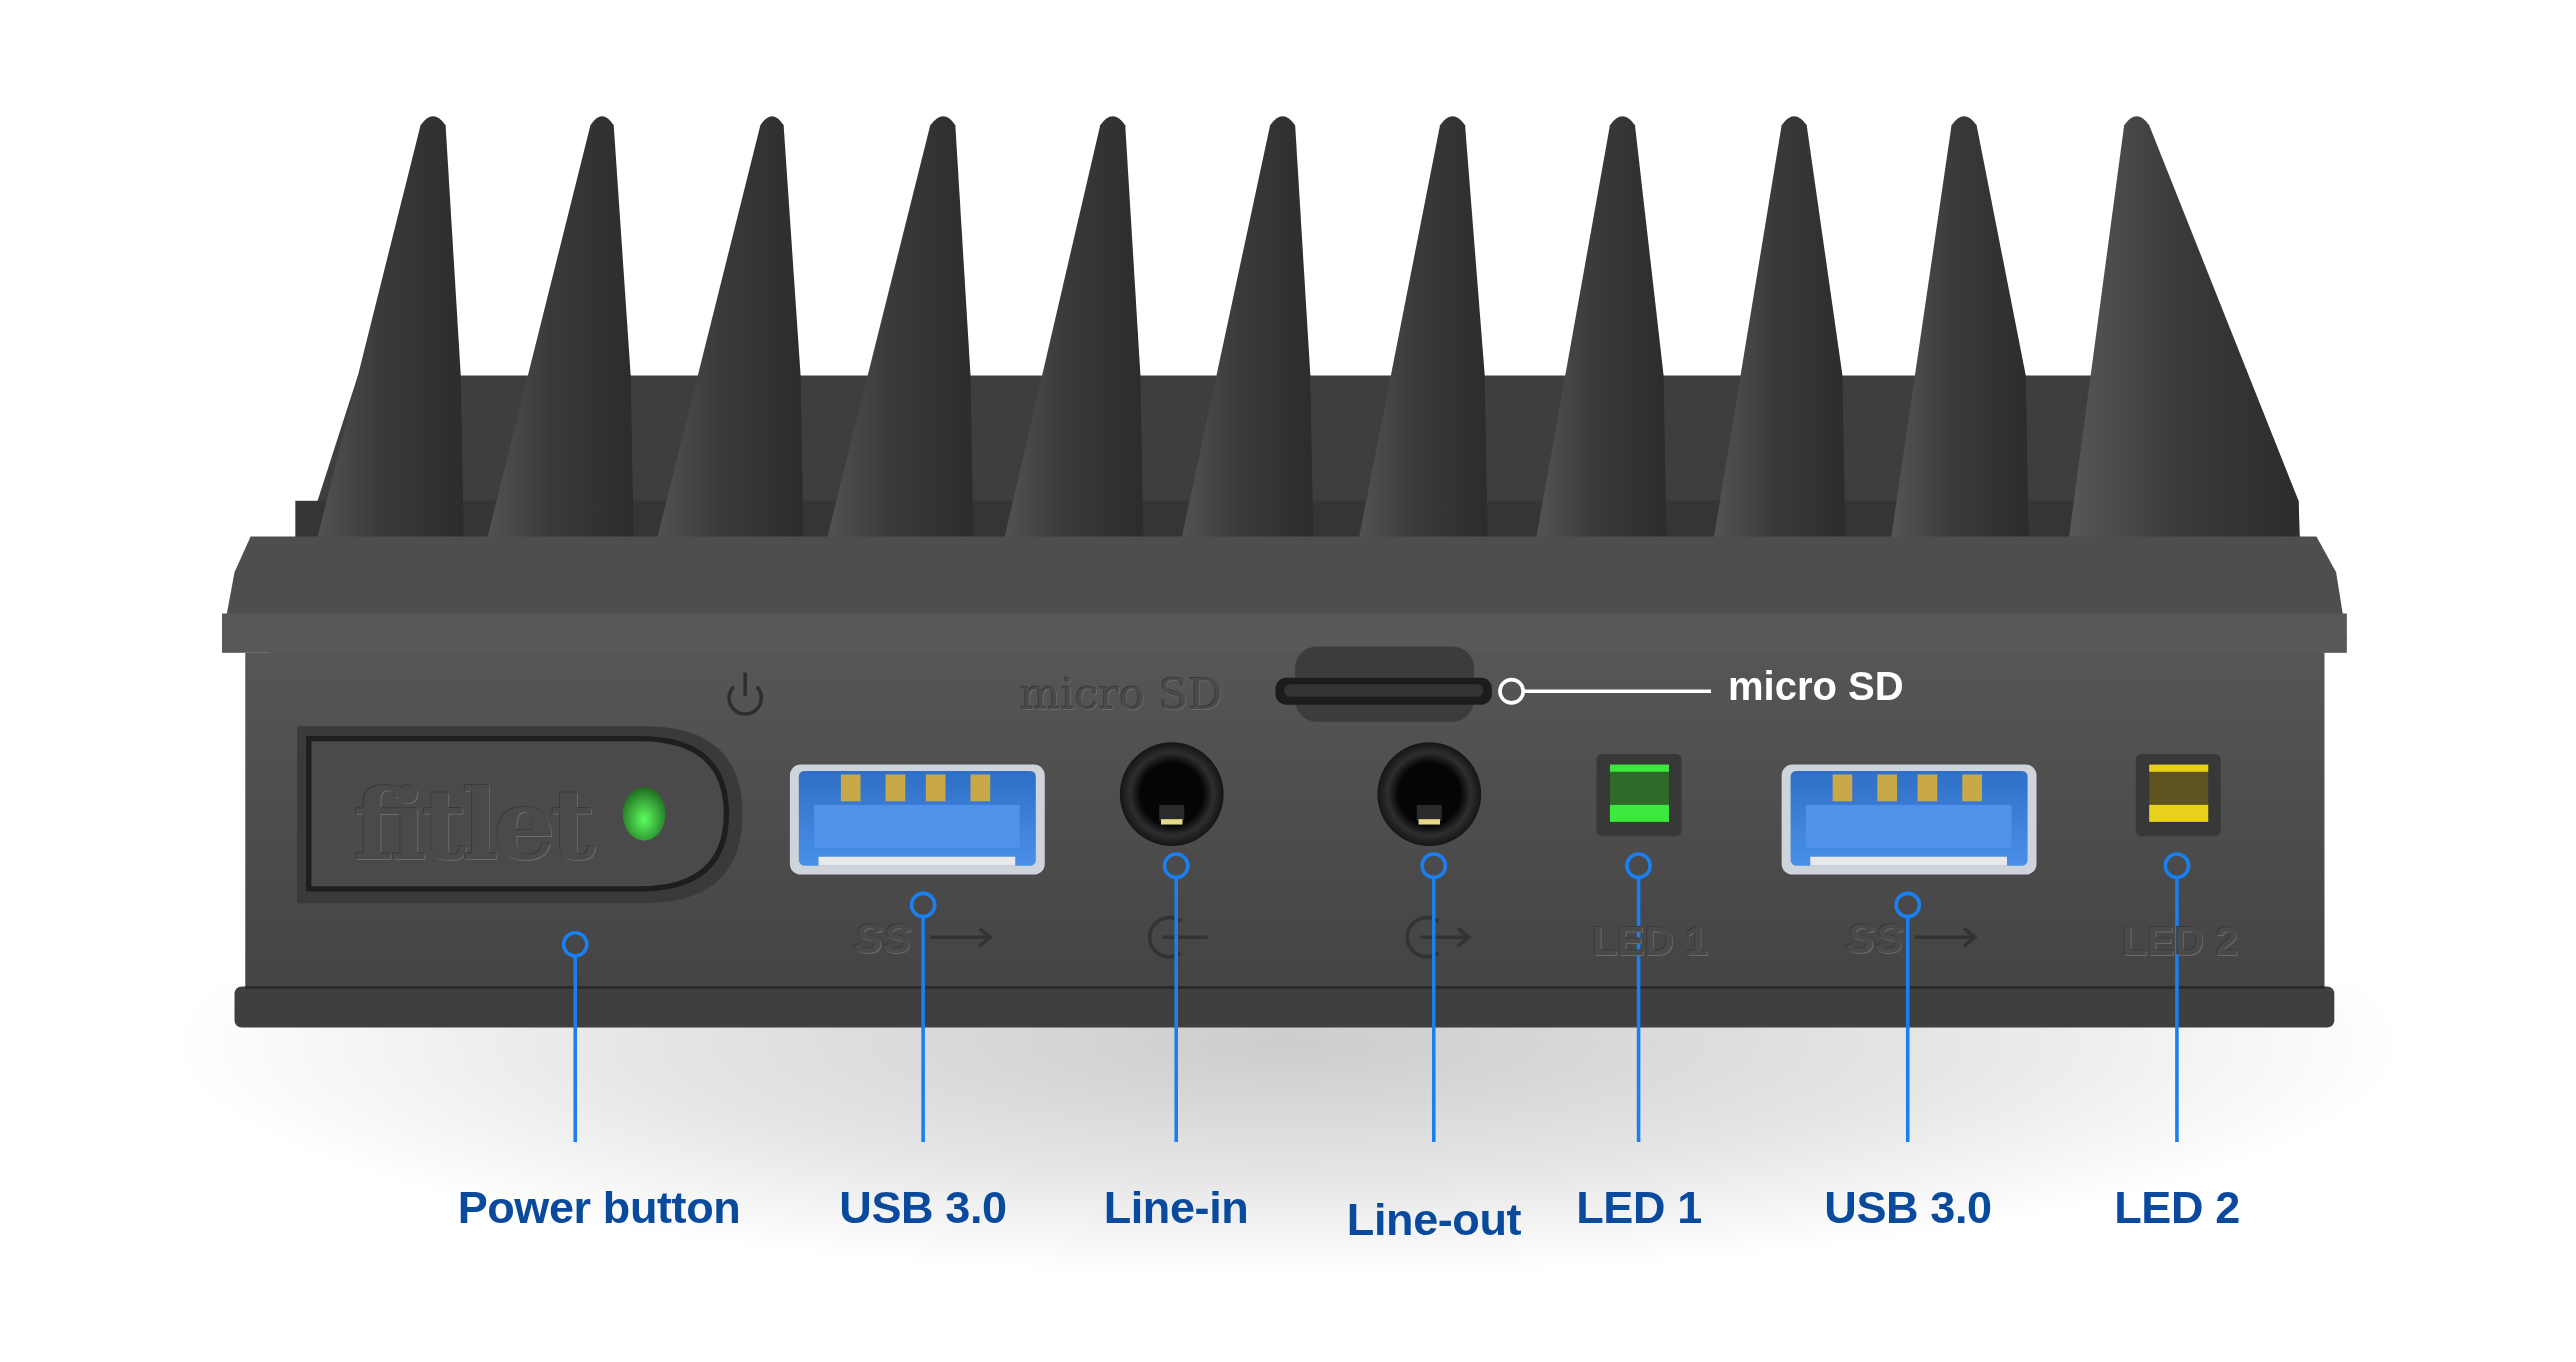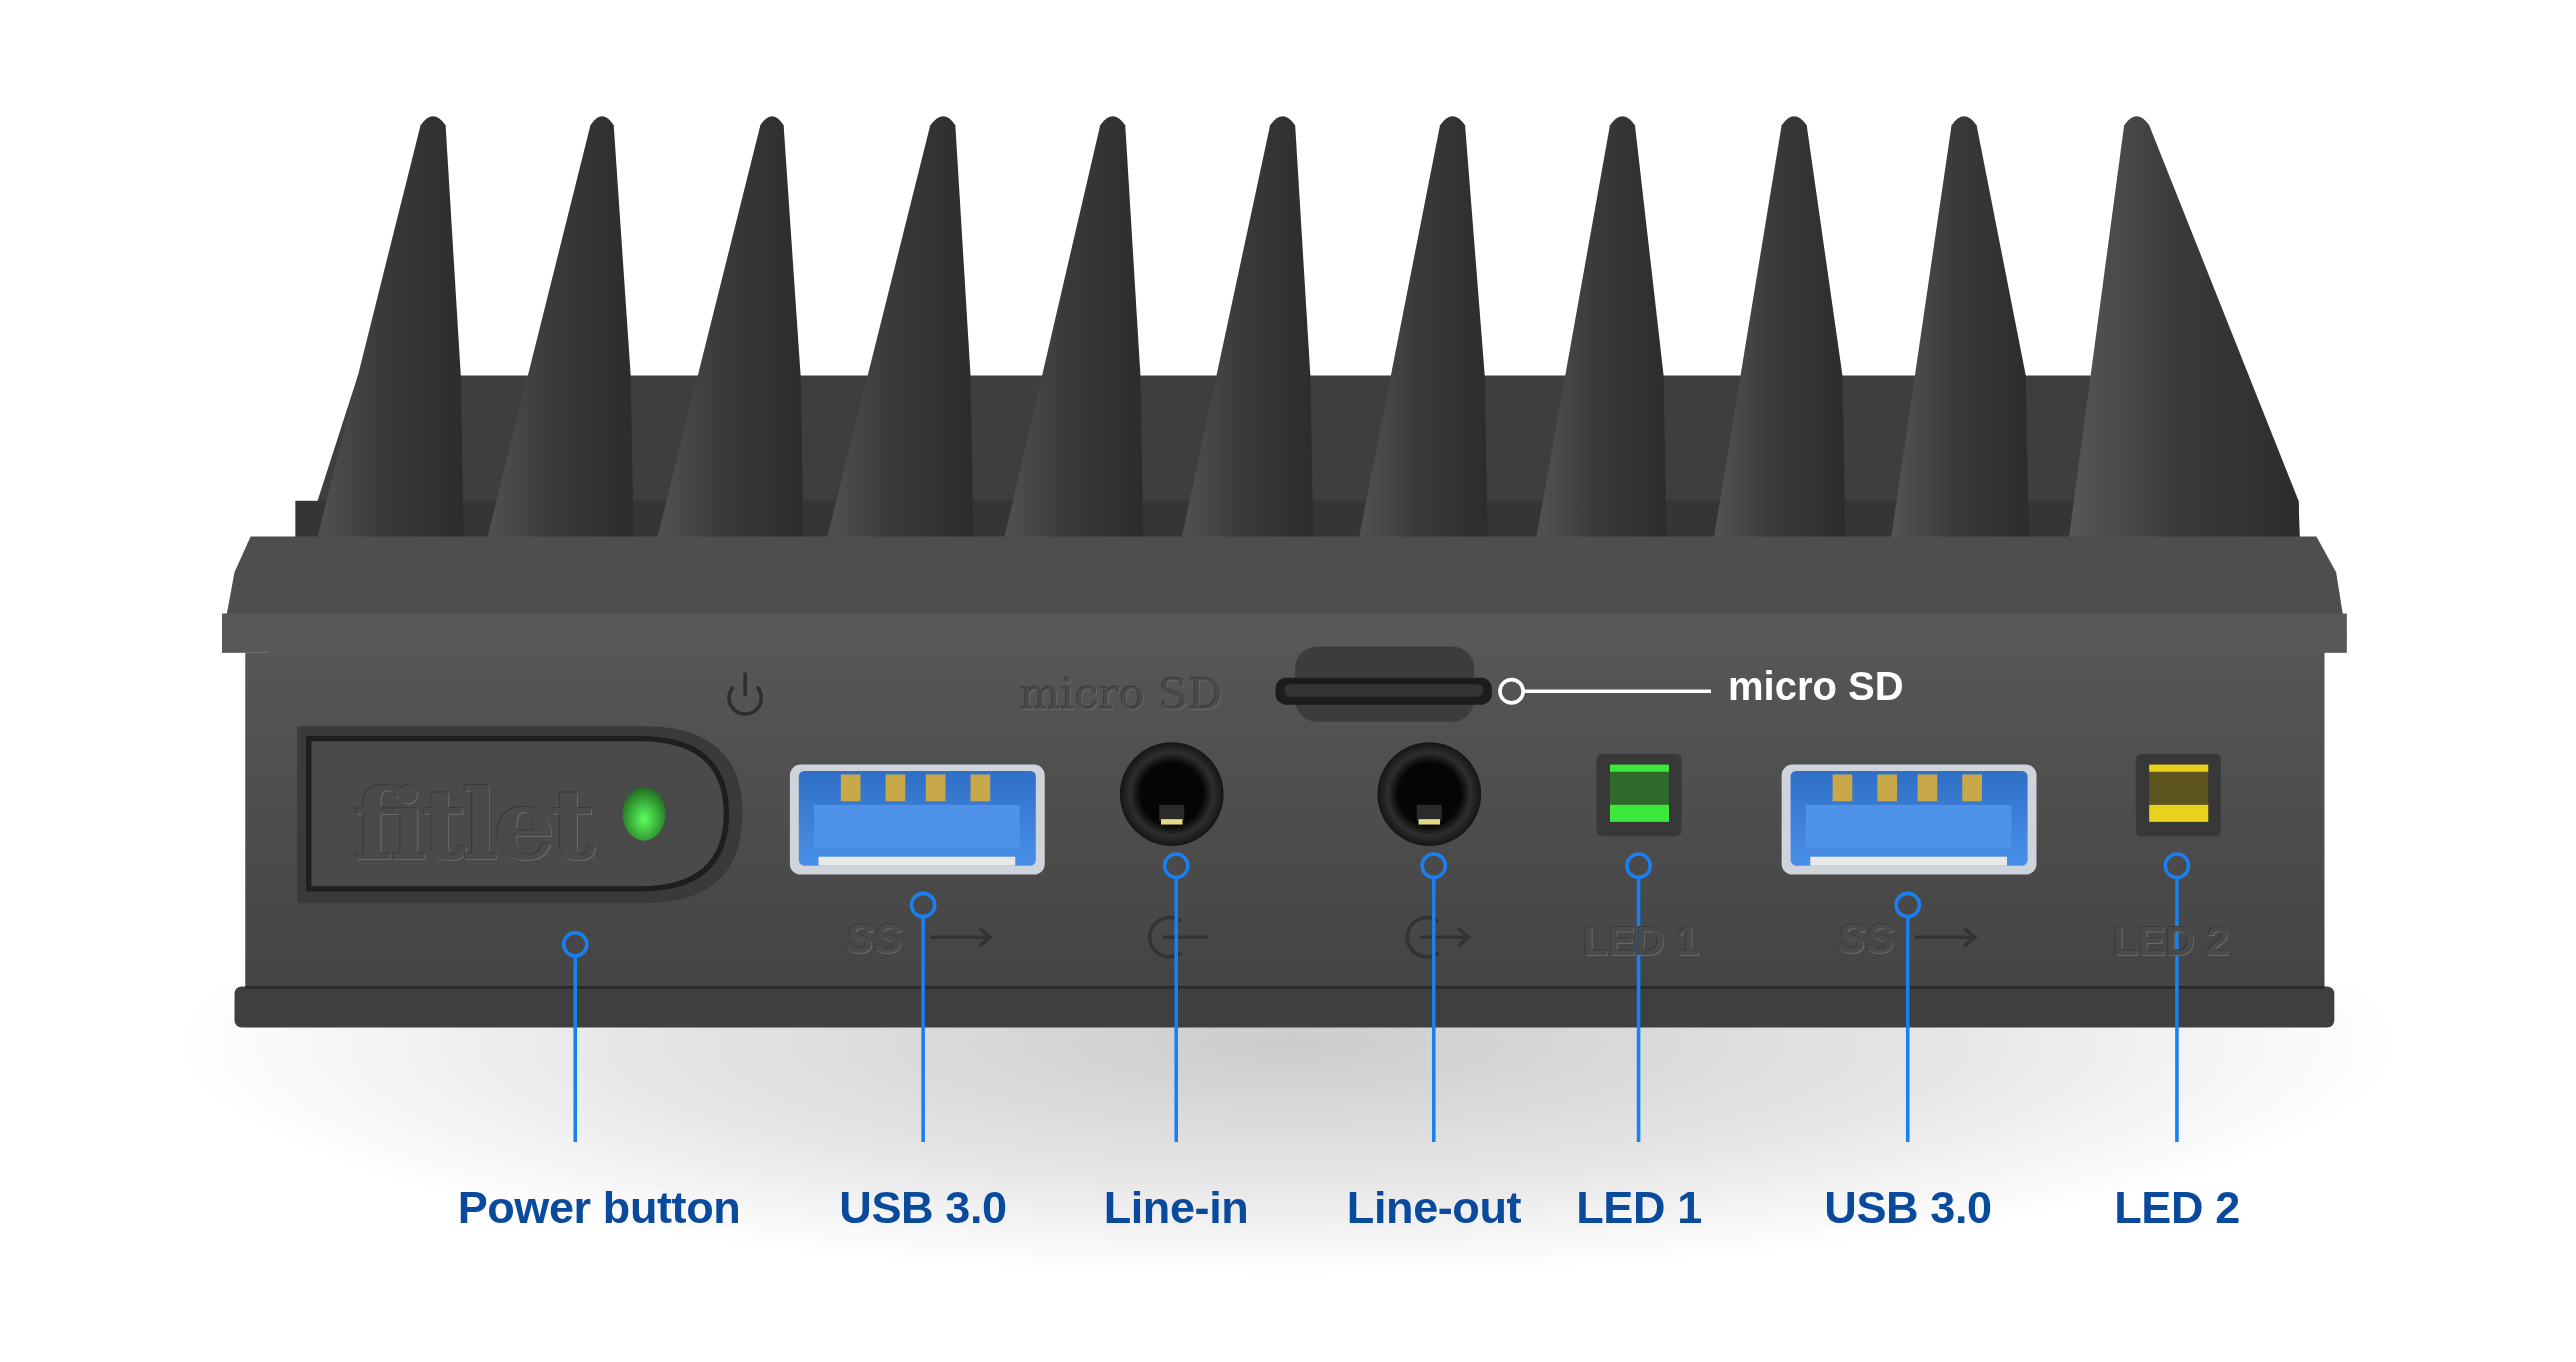--- a/index.html
+++ b/index.html
@@ -8,21 +8,21 @@
   .stage { position: absolute; left: 0; top: 0; width: 2576px; height: 1362px; }
   .shadow { position: absolute; left: 161px; top: 984px; width: 2254px; height: 295px;
             background: radial-gradient(ellipse at 50% 20%, rgba(0,0,0,0.20) 0%, rgba(0,0,0,0.10) 40%, rgba(0,0,0,0) 70%); }
   svg.device { position: absolute; left: 0; top: 0; }
   .lbl { position: absolute; top: 1182px; transform: translateX(-50%); white-space: nowrap;
          color: #0a4a9c; font-weight: bold; font-size: 45px; letter-spacing: -0.4px; }
   .sd-lbl { position: absolute; left: 1728px; top: 664px; color: #ffffff; font-weight: bold;
             font-size: 40px; white-space: nowrap; }
   .engr { position: absolute; color: #4a4a4a; font-family: "DejaVu Serif", serif;
           text-shadow: -0.9px -0.9px 0 #3a3a3a, 0.9px 0.9px 0 #6a6a6a; white-space: nowrap; }
-  .engr-sans { font-family: "Liberation Sans", sans-serif; font-weight: bold; }
+  .engr-sans { font-family: "Liberation Sans", sans-serif; font-weight: bold; margin-left: 9px; }
 </style>
 </head>
 <body>
 
 <div class="stage">
   <div class="shadow"></div>
 
   <svg class="device" width="2576" height="1362" viewBox="0 0 2880 1523">
     <defs>
       <linearGradient id="finGrad" x1="0" y1="0" x2="1" y2="0">
@@ -179,18 +179,18 @@
   <div class="engr engr-sans" style="left:845px; top:914px; font-size:43px; font-style:italic;">SS</div>
   <div class="engr engr-sans" style="left:1837px; top:914px; font-size:43px; font-style:italic;">SS</div>
   <div class="engr engr-sans" style="left:1583px; top:918px; font-size:41px;">LED 1</div>
   <div class="engr engr-sans" style="left:2113px; top:918px; font-size:41px;">LED 2</div>
 
   <div class="sd-lbl">micro SD</div>
 
   <div class="lbl" style="left:575px;margin-left:24px;">Power button</div>
   <div class="lbl" style="left:923px;">USB 3.0</div>
   <div class="lbl" style="left:1176px;">Line-in</div>
-  <div class="lbl" style="left:1434px;">Line-out</div>
+  <div class="lbl" style="left:1434px;margin-top:12px;">Line-out</div>
   <div class="lbl" style="left:1639px;">LED 1</div>
   <div class="lbl" style="left:1908px;">USB 3.0</div>
   <div class="lbl" style="left:2177px;">LED 2</div>
 </div>
 
 
 </body></html>

